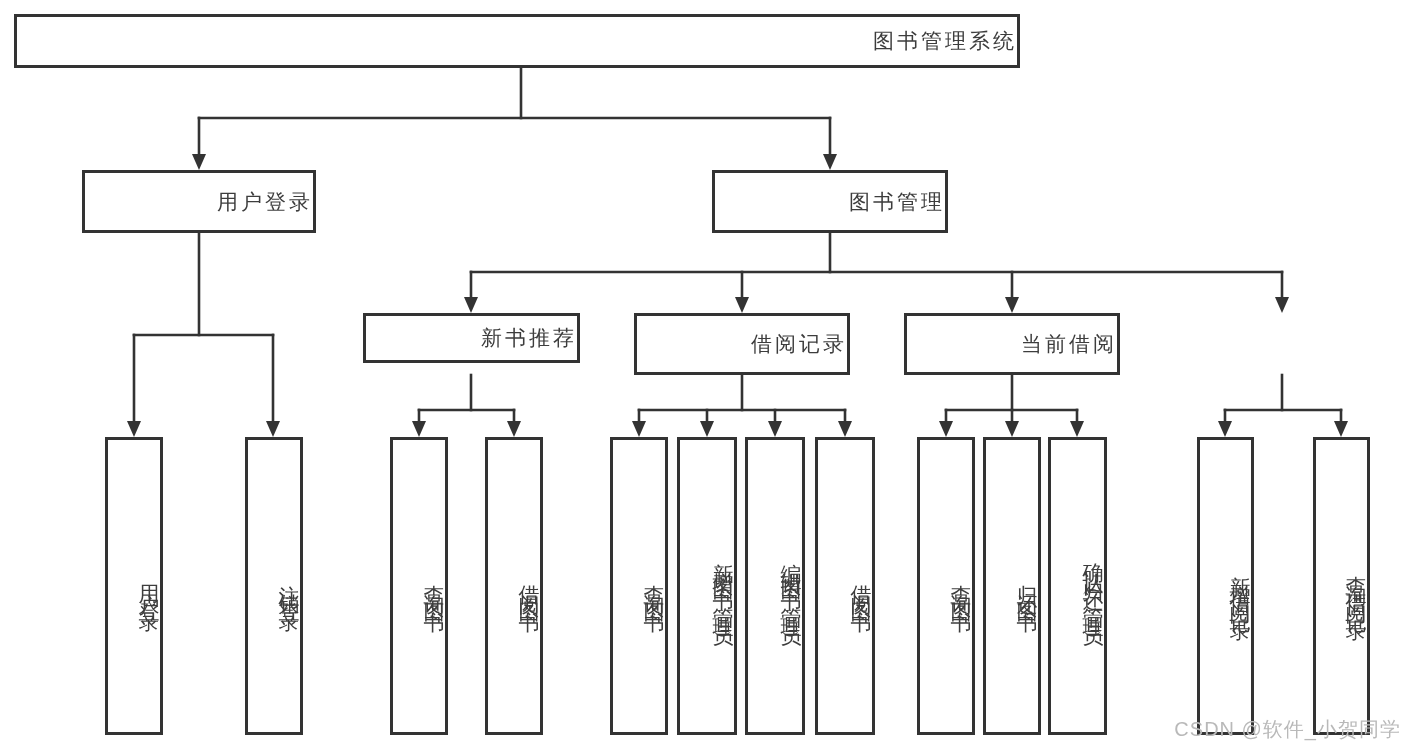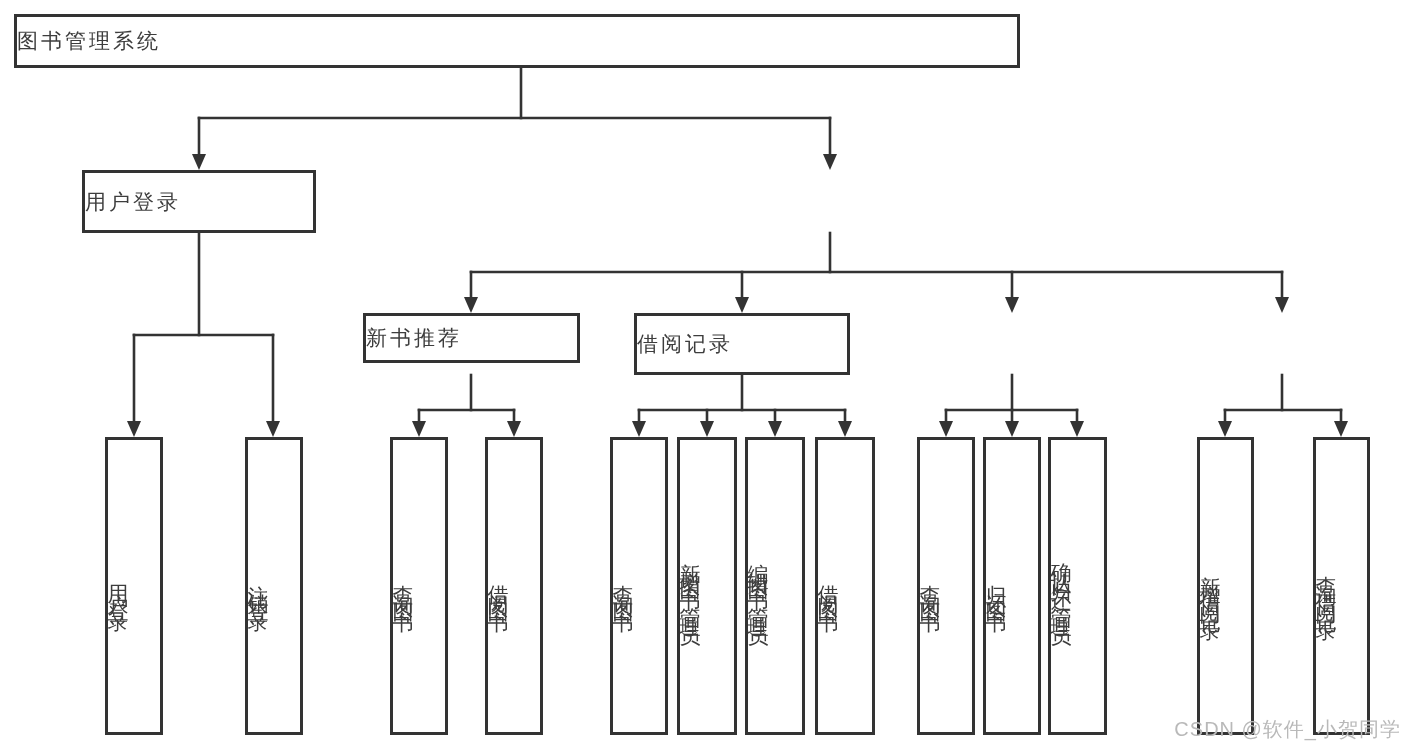--- a/index.html
+++ b/index.html
@@ -33,21 +33,21 @@
     fill:var(--line);
   }
   .box{
     position:absolute;
     box-sizing:border-box;
     border:3px solid var(--box-border);
     background:var(--background);
     color:var(--text);
     display:flex;
     align-items:center;
-    justify-content:flex-start;
+    justify-content:flex-end;
   }
   .box.h span{
     font-size:21px;
     letter-spacing:3px;
     white-space:nowrap;
   }
   .box.v span{
     writing-mode:vertical-lr;
     text-orientation:mixed;
     font-size:21px;
@@ -146,27 +146,33 @@
     </g>
   </svg>
 
   <div class="box h" style="left:14px;top:14px;width:1006px;height:54px">
     <span>图书管理系统</span>
   </div>
 
   <div class="box h" style="left:82px;top:170px;width:234px;height:63px">
     <span>用户登录</span>
   </div>
+  <div class="box h" style="left:712px;top:170px;width:236px;height:63px">
+    <span>图书管理</span>
+  </div>
 
   <div class="box h" style="left:363px;top:313px;width:217px;height:50px">
     <span>新书推荐</span>
   </div>
   <div class="box h" style="left:634px;top:313px;width:216px;height:62px">
     <span>借阅记录</span>
   </div>
+  <div class="box h" style="left:904px;top:313px;width:216px;height:62px">
+    <span>当前借阅</span>
+  </div>
 
   <div class="box v" style="left:105px;top:437px;width:58px;height:298px">
     <span>用户登录</span>
   </div>
   <div class="box v" style="left:245px;top:437px;width:58px;height:298px">
     <span>注销登录</span>
   </div>
 
   <div class="box v" style="left:390px;top:437px;width:58px;height:298px">
     <span>查询图书</span>

